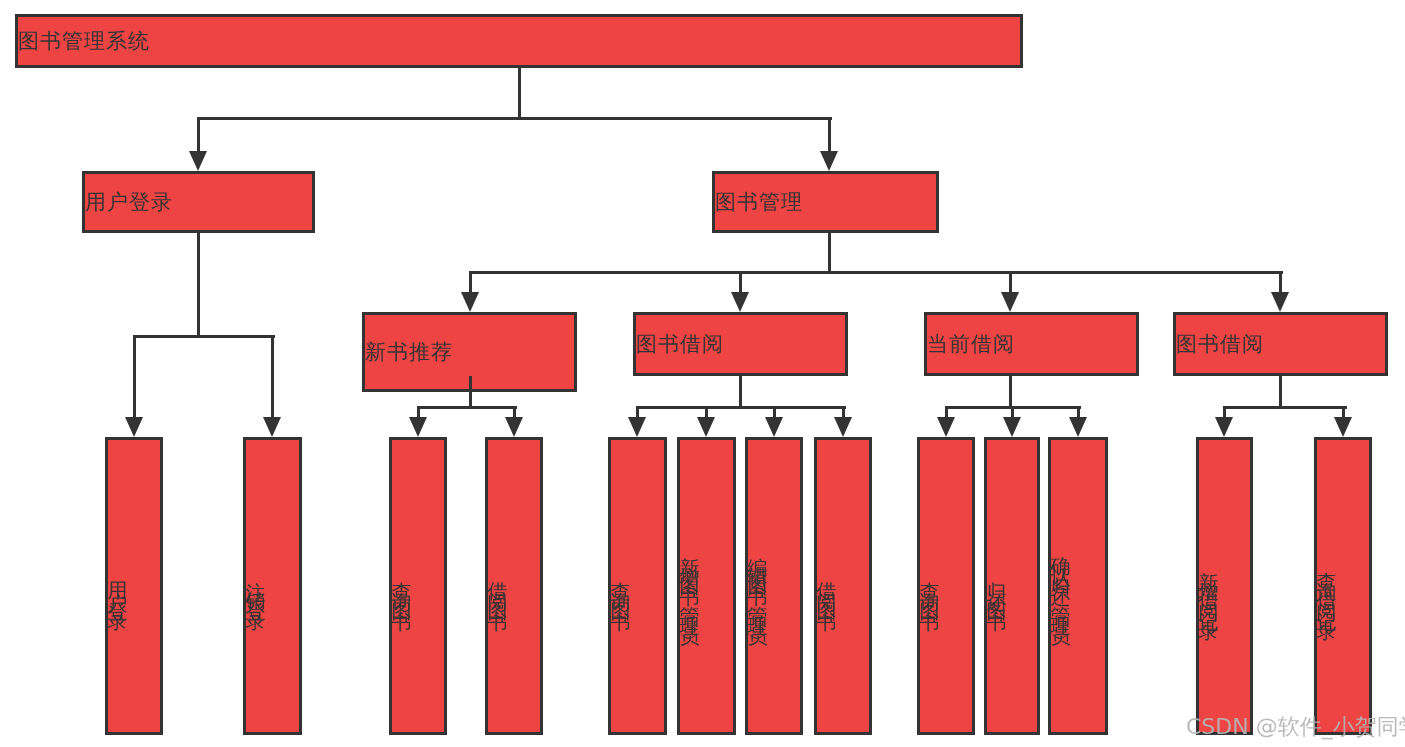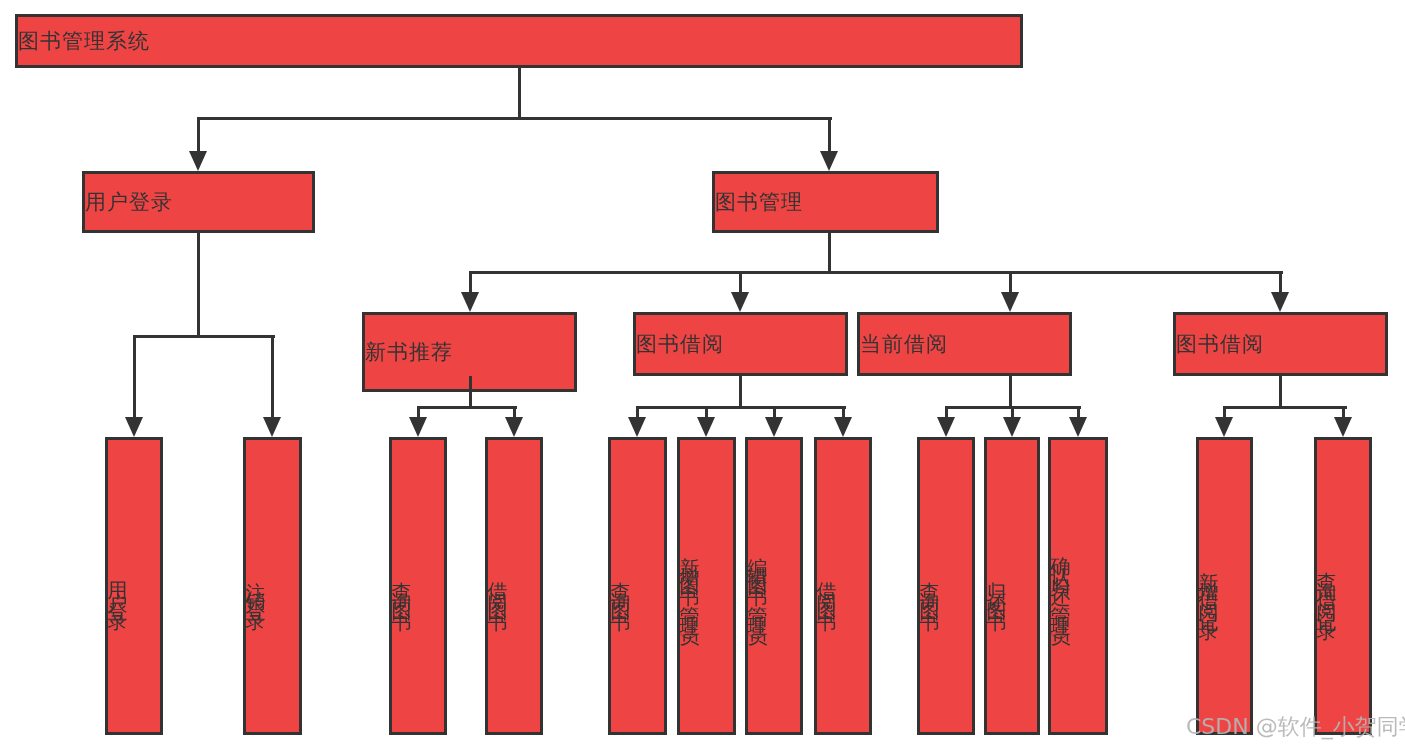--- a/index.html
+++ b/index.html
@@ -94,21 +94,21 @@
   <div class="ah" style="left:1001px;top:292px"></div>
   <div class="vl" style="left:1279px;top:271px;height:21px"></div>
   <div class="ah" style="left:1271px;top:292px"></div>
 
   <div class="box h" style="left:362px;top:312px;width:215px;height:80px">
     <span>新书推荐</span>
   </div>
   <div class="box h" style="left:633px;top:312px;width:215px;height:64px">
     <span>图书借阅</span>
   </div>
-  <div class="box h" style="left:857px;top:312px;width:215px;height:64px">
+  <div class="box h" style="left:924px;top:312px;width:215px;height:64px">
     <span>当前借阅</span>
   </div>
   <div class="box h" style="left:1173px;top:312px;width:215px;height:64px">
     <span>图书借阅</span>
   </div>
 
   <div class="vl" style="left:469px;top:376px;height:30px"></div>
   <div class="hl" style="left:417px;top:406px;width:100px"></div>
   <div class="vl" style="left:417px;top:406px;height:11px"></div>
   <div class="ah" style="left:409px;top:417px"></div>

